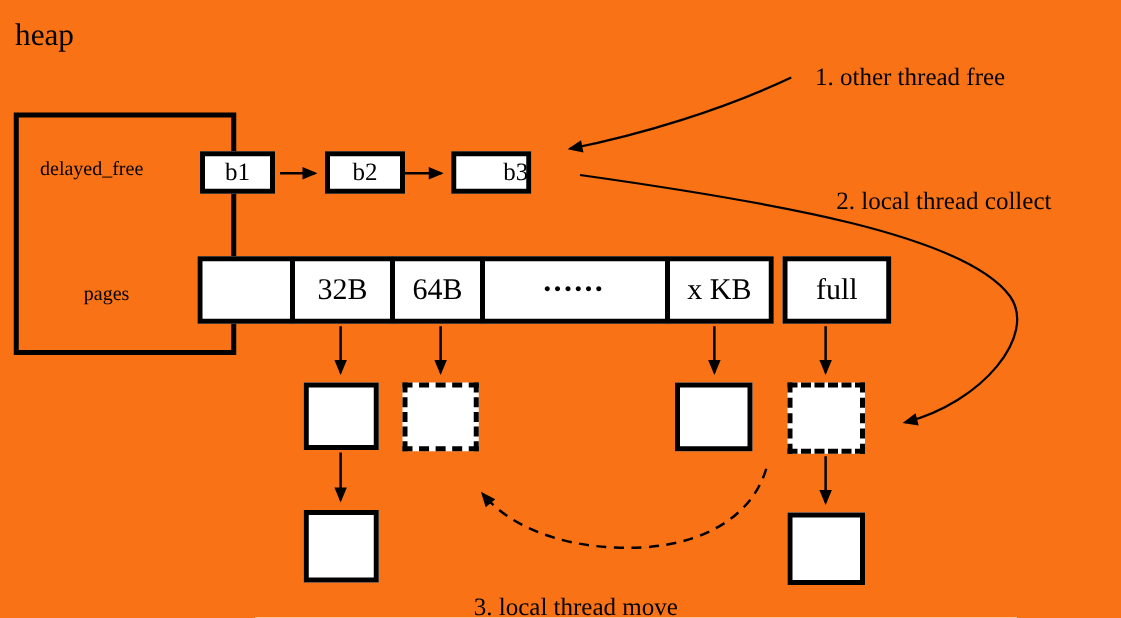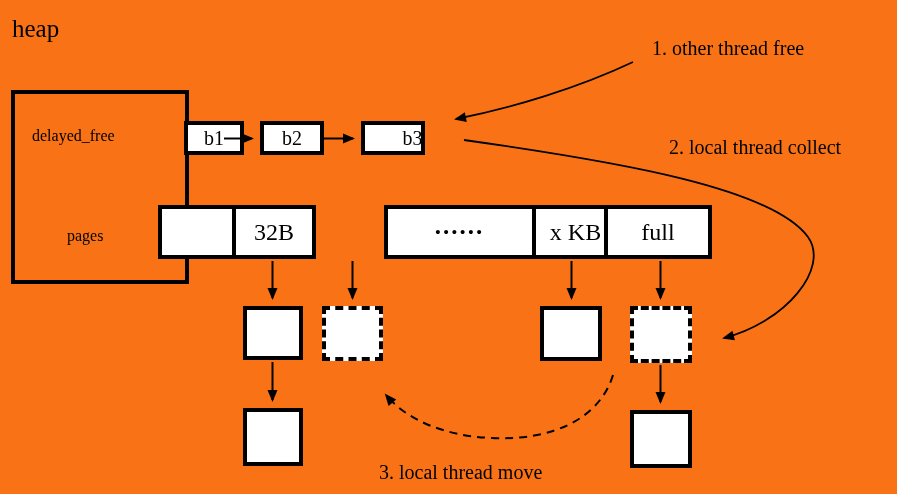--- a/index.html
+++ b/index.html
@@ -44,60 +44,61 @@
     top: 121px;
     height: 34px;
     border: 4px solid #000;
     box-sizing: border-box;
     background: #ffffff;
     display: flex;
     align-items: center;
     justify-content: center;
     font-size: 20px;
   }
-  .b1 { left: 160px; width: 60px; margin-left: 24px; }
+  .b1 { left: 160px; width: 60px; }
   .b2 { left: 260px; width: 64px; }
   .b3 { left: 361px; width: 64px; padding-left: 39px; }
 
   .cell {
     top: 205px;
     height: 54px;
     border: 4px solid #000;
     box-sizing: border-box;
     background: #ffffff;
     display: flex;
     align-items: center;
     justify-content: center;
     font-size: 24px;
     white-space: nowrap;
   }
   .cell-0 { left: 158px; width: 78px; }
   .cell-1 { left: 232px; width: 84px; }
   .cell-2 { left: 312px; width: 76px; }
   .cell-3 { left: 384px; width: 152px; font-size: 15px; font-weight: bold; letter-spacing: 3px; }
   .cell-4 { left: 532px; width: 87px; }
-  .cell-5 { left: 604px; width: 108px; }
+  .cell-5 { left: 626px; width: 87px; }
 
   .page-square {
     border: 4px solid #000;
     box-sizing: border-box;
     background: #ffffff;
   }
   .dashed { border-style: dashed; }
   .sq-32b        { left: 243px; top: 306px; width: 60px; height: 54px; }
   .sq-32b-child  { left: 243px; top: 408px; width: 60px; height: 58px; }
   .sq-64b        { left: 322px; top: 306px; width: 61px; height: 55px; }
   .sq-xkb        { left: 540px; top: 306px; width: 62px; height: 55px; }
   .sq-full       { left: 630px; top: 306px; width: 62px; height: 57px; }
   .sq-full-child { left: 630px; top: 410px; width: 62px; height: 58px; }
 
   .annotation {
     font-size: 20px;
     line-height: 1.2;
     white-space: nowrap;
+    margin-top: 14px;
   }
   .ann-1 { left: 652px; top: 36px; }
   .ann-2 { left: 669px; top: 135px; }
   .ann-3 { left: 379px; top: 460px; }
 
   svg.overlay {
     position: absolute;
     left: 0; top: 0;
     width: 897px; height: 494px;
     pointer-events: none;
@@ -113,20 +114,21 @@
   <div class="abs heap-box"></div>
   <div class="abs field-label lbl-delayed">delayed_free</div>
   <div class="abs field-label lbl-pages">pages</div>
 
   <div class="abs block b1">b1</div>
   <div class="abs block b2">b2</div>
   <div class="abs block b3">b3</div>
 
   <div class="abs cell cell-0"></div>
   <div class="abs cell cell-1">32B</div>
+  <div class="abs cell cell-2">64B</div>
   <div class="abs cell cell-3">••••••</div>
   <div class="abs cell cell-4">x KB</div>
   <div class="abs cell cell-5">full</div>
 
   <div class="abs page-square sq-32b"></div>
   <div class="abs page-square sq-32b-child"></div>
   <div class="abs page-square dashed sq-64b"></div>
   <div class="abs page-square sq-xkb"></div>
   <div class="abs page-square dashed sq-full"></div>
   <div class="abs page-square sq-full-child"></div>

